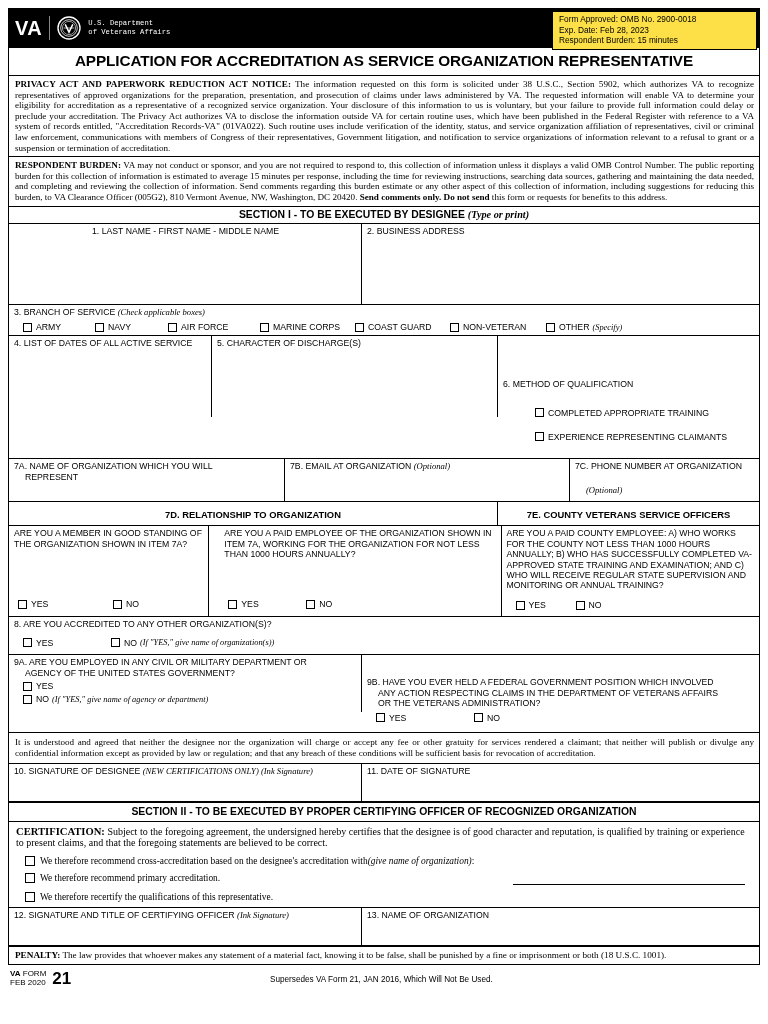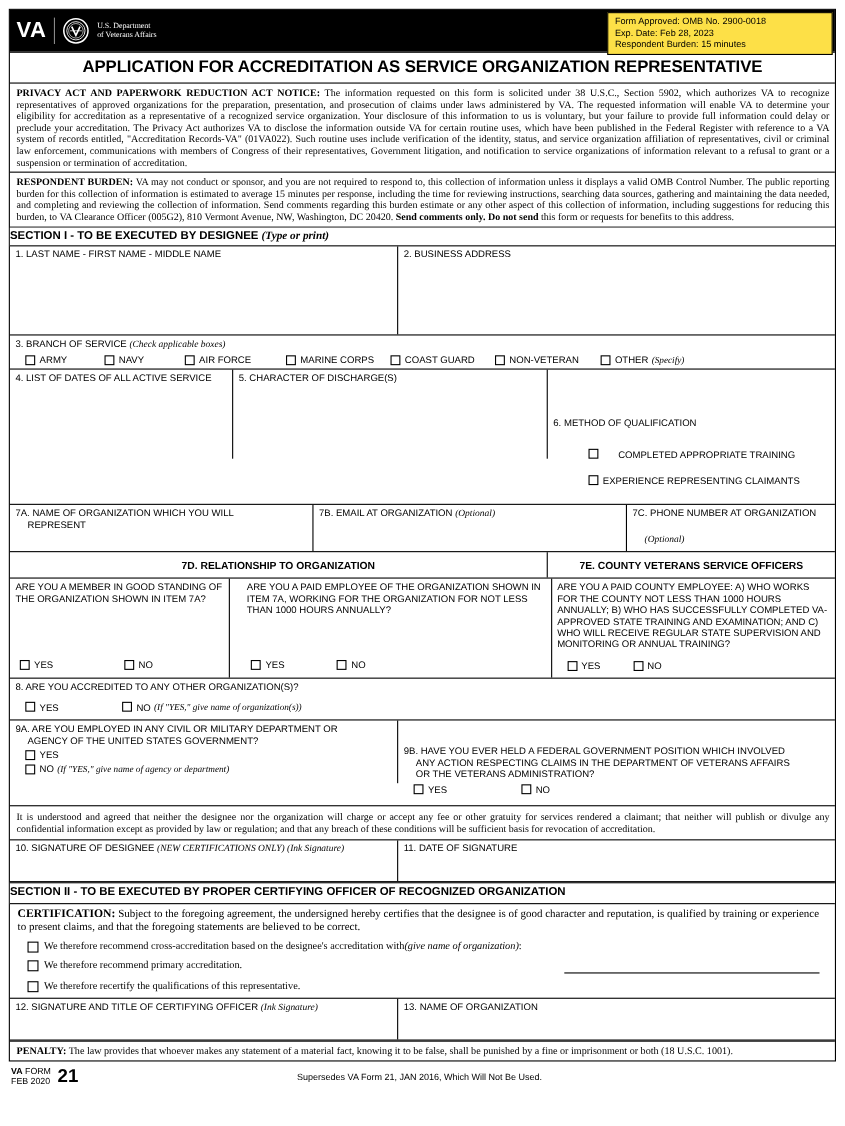--- a/index.html
+++ b/index.html
@@ -43,21 +43,21 @@
     letter-spacing: 0.5px;
     line-height: 1;
   }
   .va-divider {
     width: 1px; height: 24px; background: #888;
   }
   .va-seal { width: 24px; height: 24px; }
   .va-dept {
     font-size: 7.2px;
     line-height: 9.2px;
-    font-family: Liberation Serif, serif;
+    font-family: Liberation Mono, monospace;
   }
   .omb-box {
     position: absolute;
     right: 2px; top: 2px;
     background: #fde047;
     color: #000;
     border: 1px solid #000;
     padding: 2px 5px 3px 6px;
     font-size: 8.3px;
     line-height: 10.6px;
@@ -80,21 +80,21 @@
     font-size: 9.1px;
     line-height: 10.6px;
     text-align: justify;
     padding: 3px 5px 3px 6px;
     border-bottom: 1px solid #000;
   }
   .notice b { font-weight: bold; }
 
   
   .sectionbar {
-    text-align: left;
+    text-align: center;
     font-weight: bold;
     font-size: 10.4px;
     padding: 2.5px 0 3px 0;
     border-bottom: 1px solid #000;
     background: #fff;
   }
   .sectionbar .it { font-style: italic; font-weight: bold; font-family:"Liberation Serif",serif; font-size: 10.2px;}
 
   
   .row { display: flex; border-bottom: 1px solid #000; }
@@ -200,21 +200,21 @@
 
     <div class="notice">
       <b>RESPONDENT BURDEN:</b><span>  VA may not conduct or sponsor, and you are not required to respond to, this collection of information unless it displays a valid OMB Control Number.  The public reporting burden for this collection of information is estimated to average 15 minutes per response, including the time for reviewing instructions, searching data sources, gathering and maintaining the data needed, and completing and reviewing the collection of information.  Send comments regarding this burden estimate or any other aspect of this collection of information, including suggestions for reducing this burden, to VA Clearance Officer (005G2), 810 Vermont Avenue, NW, Washington, DC  20420.  </span><b>Send comments only.</b><span>  </span><b>Do not send</b><span> this form or requests for benefits to this address.</span>
     </div>
 
     <div class="sectionbar">
       <span>SECTION I - TO BE EXECUTED BY DESIGNEE </span><span class="it">(Type or print)</span>
     </div>
 
     <div class="row">
-      <div class="cell" style="width:353px;height:80px;">
+      <div class="cell" style="width:353px;height:80px;text-align:center;">
         <div class="lbl">1. LAST NAME - FIRST NAME - MIDDLE NAME</div>
       </div>
       <div class="cell lastc" style="width:397px;height:80px;">
         <div class="lbl">2. BUSINESS ADDRESS</div>
       </div>
     </div>
 
     <div class="row">
       <div class="cell lastc" style="width:750px;padding-bottom:3px;">
         <div class="lbl">
@@ -256,21 +256,21 @@
 
     <div class="row">
       <div class="cell" style="width:203px;height:81px;">
         <div class="lbl">4. LIST OF DATES OF ALL ACTIVE SERVICE</div>
       </div>
       <div class="cell" style="width:286px;height:81px;">
         <div class="lbl">5. CHARACTER OF DISCHARGE(S)</div>
       </div>
       <div class="cell lastc" style="width:261px;height:81px;margin-top:41px;">
         <div class="lbl">6. METHOD OF QUALIFICATION</div>
-        <div class="cbitem" style="margin-top:18px;margin-left:32px;gap:14px;">
+        <div class="cbitem" style="margin-top:18px;margin-left:32px;">
           <span class="cb"></span>
             <span>COMPLETED APPROPRIATE TRAINING</span>
         </div>
         <div class="cbitem" style="margin-top:14px;margin-left:32px;">
           <span class="cb"></span>
             <span>EXPERIENCE REPRESENTING CLAIMANTS</span>
         </div>
       </div>
     </div>
 

